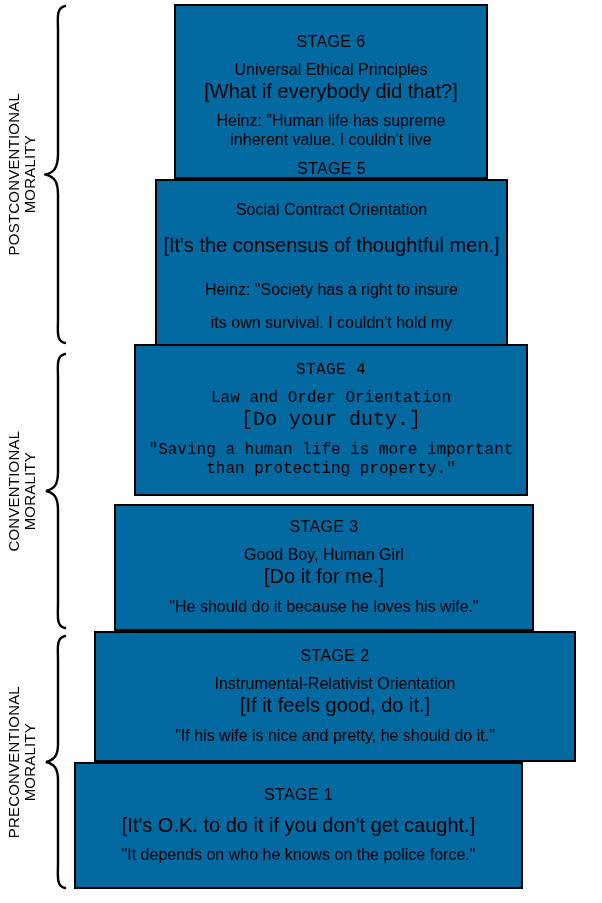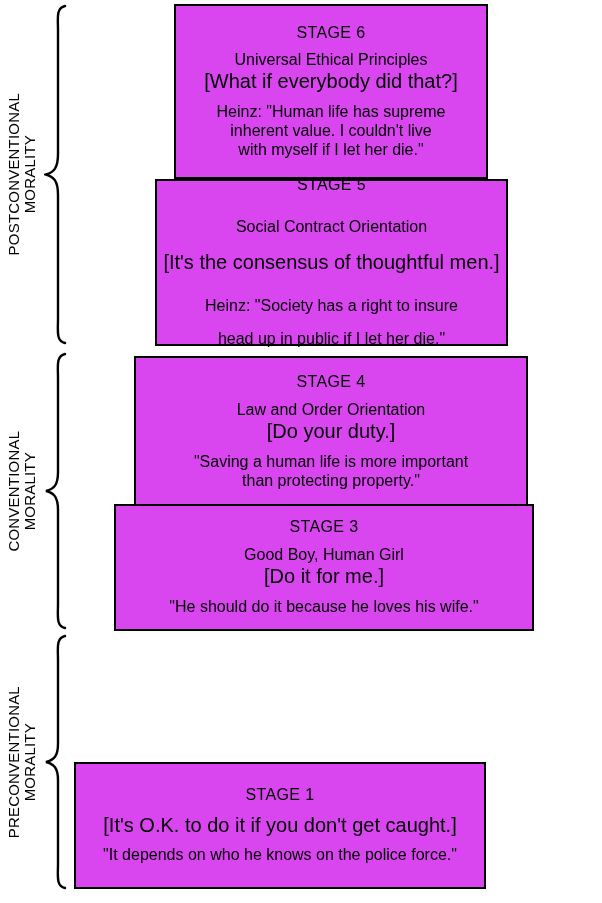--- a/index.html
+++ b/index.html
@@ -18,21 +18,21 @@
     height: 903px;
     background: #ffffff;
     overflow: hidden;
   }
 
   
   .stage-box {
     position: absolute;
     box-sizing: border-box;
     border: 2px solid #000000;
-    background: #d946ef;
+    background: #0369a1;
     display: flex;
     flex-direction: column;
     align-items: center;
     justify-content: center;
     text-align: center;
     line-height: 1.18;
   }
   .stage-title {
     font-size: 16px;
     letter-spacing: 0.4px;
@@ -126,46 +126,52 @@
       </div>
     </div>
   </div>
 
   <div class="stage-box" style="left:174px; top:4px; width:314px; height:175px;">
     <div class="stage-title">STAGE 6</div>
     <div class="stage-name">Universal Ethical Principles</div>
     <div class="stage-motto">[What if everybody did that?]</div>
     <div class="stage-quote">Heinz: "Human life has supreme</div>
     <div class="stage-quote">inherent value. I couldn't live</div>
-    <div class="stage-quote">with myself if I let her die."</div>
   </div>
 
   <div class="stage-box" style="left:155px; top:179px; width:353px; height:167px;gap:14px;">
     <div class="stage-title">STAGE 5</div>
     <div class="stage-name">Social Contract Orientation</div>
     <div class="stage-motto">[It's the consensus of thoughtful men.]</div>
     <div class="stage-quote">Heinz: "Society has a right to insure</div>
+    <div class="stage-quote">its own survival. I couldn't hold my</div>
     <div class="stage-quote">head up in public if I let her die."</div>
   </div>
 
-  <div class="stage-box" style="left:134px; top:356px; width:394px; height:152px;">
+  <div class="stage-box" style="left:134px; top:344px; width:394px; height:152px;font-family:Liberation Mono, monospace;">
     <div class="stage-title">STAGE 4</div>
     <div class="stage-name">Law and Order Orientation</div>
     <div class="stage-motto">[Do your duty.]</div>
     <div class="stage-quote">"Saving a human life is more important</div>
     <div class="stage-quote">than protecting property."</div>
   </div>
 
   <div class="stage-box" style="left:114px; top:504px; width:420px; height:127px;">
     <div class="stage-title">STAGE 3</div>
     <div class="stage-name">Good Boy, Human Girl</div>
     <div class="stage-motto">[Do it for me.]</div>
     <div class="stage-quote">"He should do it because he loves his wife."</div>
   </div>
 
+  <div class="stage-box" style="left:94px; top:631px; width:482px; height:131px;">
+    <div class="stage-title">STAGE 2</div>
+    <div class="stage-name">Instrumental-Relativist Orientation</div>
+    <div class="stage-motto">[If it feels good, do it.]</div>
+    <div class="stage-quote">"If his wife is nice and pretty, he should do it."</div>
+  </div>
 
-  <div class="stage-box" style="left:74px; top:762px; width:412px; height:127px;">
+  <div class="stage-box" style="left:74px; top:762px; width:449px; height:127px;">
     <div class="stage-title">STAGE 1</div>
     <div class="stage-motto">[It's O.K. to do it if you don't get caught.]</div>
     <div class="stage-quote">"It depends on who he knows on the police force."</div>
   </div>
 
 </div>
 
 </body></html>

